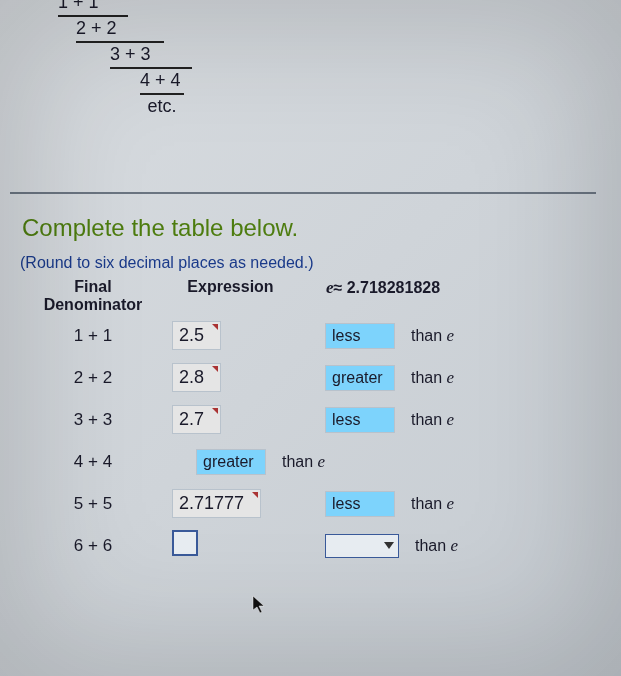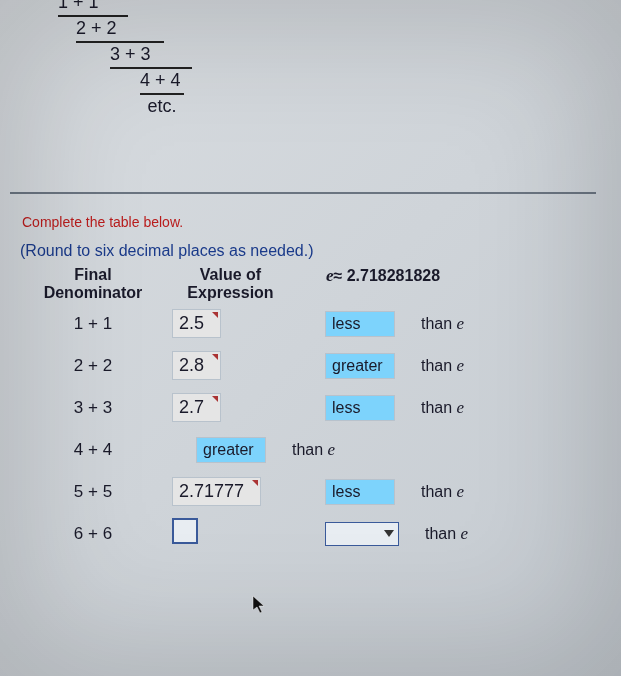--- a/index.html
+++ b/index.html
@@ -35,22 +35,22 @@
     border-top: 2px solid #222;
     padding-top: 1px;
   }
   .hr {
     border: none;
     border-top: 2px solid #6a7480;
     margin: 12px 25px 20px 10px;
   }
   .instruction {
     padding: 0 0 0 22px;
-    font-size: 14px;
-    color: #b91c1c;
+    font-size: 24px;
+    color: #4d7c0f;
   }
   .note {
     padding: 12px 0 4px 20px;
     color: #1a3a8a;
     font-size: 16px;
   }
   .table {
     padding: 2px 0 0 18px;
   }
   .hdr-row {
@@ -120,21 +120,21 @@
     background: #e8edf2;
     border: 1.5px solid #3a5a9a;
     width: 68px;
     height: 22px;
     display: inline-flex;
     align-items: center;
     justify-content: flex-end;
     padding-right: 4px;
   }
   .than {
-    margin-left: 26px;
+    margin-left: 16px;
     font-size: 16px;
   }
   .e-ital { font-style: italic; font-family: 'Times New Roman', serif; font-size: 17px; }
   .cursor {
     position: absolute;
     font-size: 20px;
     color: #111;
   }
   .caret-down {
     width:0;height:0;border-left:5px solid transparent;border-right:5px solid transparent;border-top:7px solid #333;
@@ -186,21 +186,20 @@
 <div class="instruction">Complete the table below.</div>
 <div class="note">(Round to six decimal places as needed.)</div>
 
 <div class="table">
   <div class="hdr-row">
     <div class="hdr-col1">
       <div>Final</div>
       <div>Denominator</div>
     </div>
     <div class="hdr-col2">
-      <div>Value of</div>
       <div>Expression</div>
     </div>
     <div class="hdr-col3">
       <div>
         <span class="e-ital">e</span><span>≈ 2.718281828</span>
       </div>
     </div>
   </div>
 
   <div class="row">

